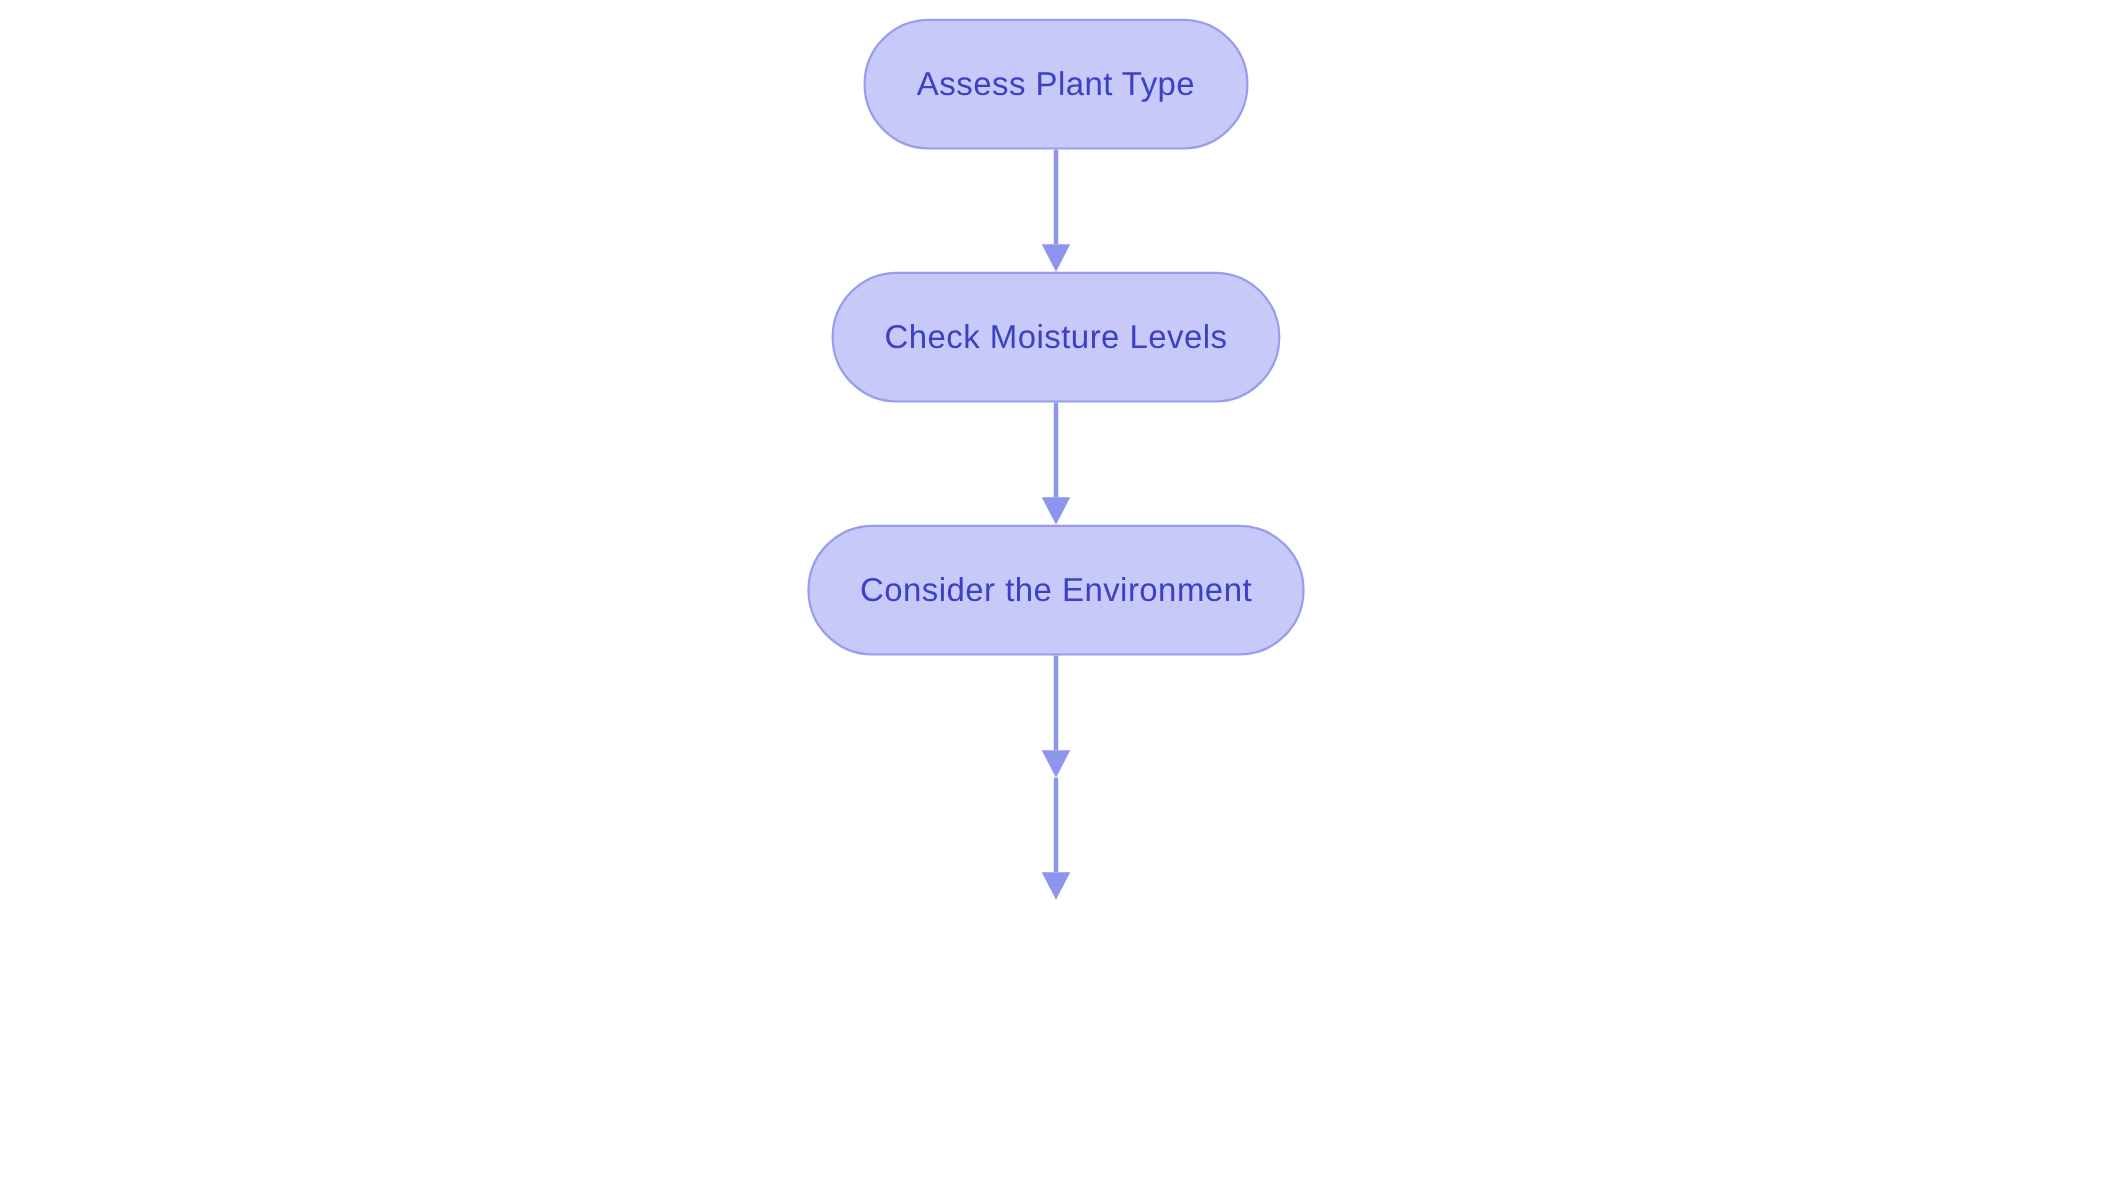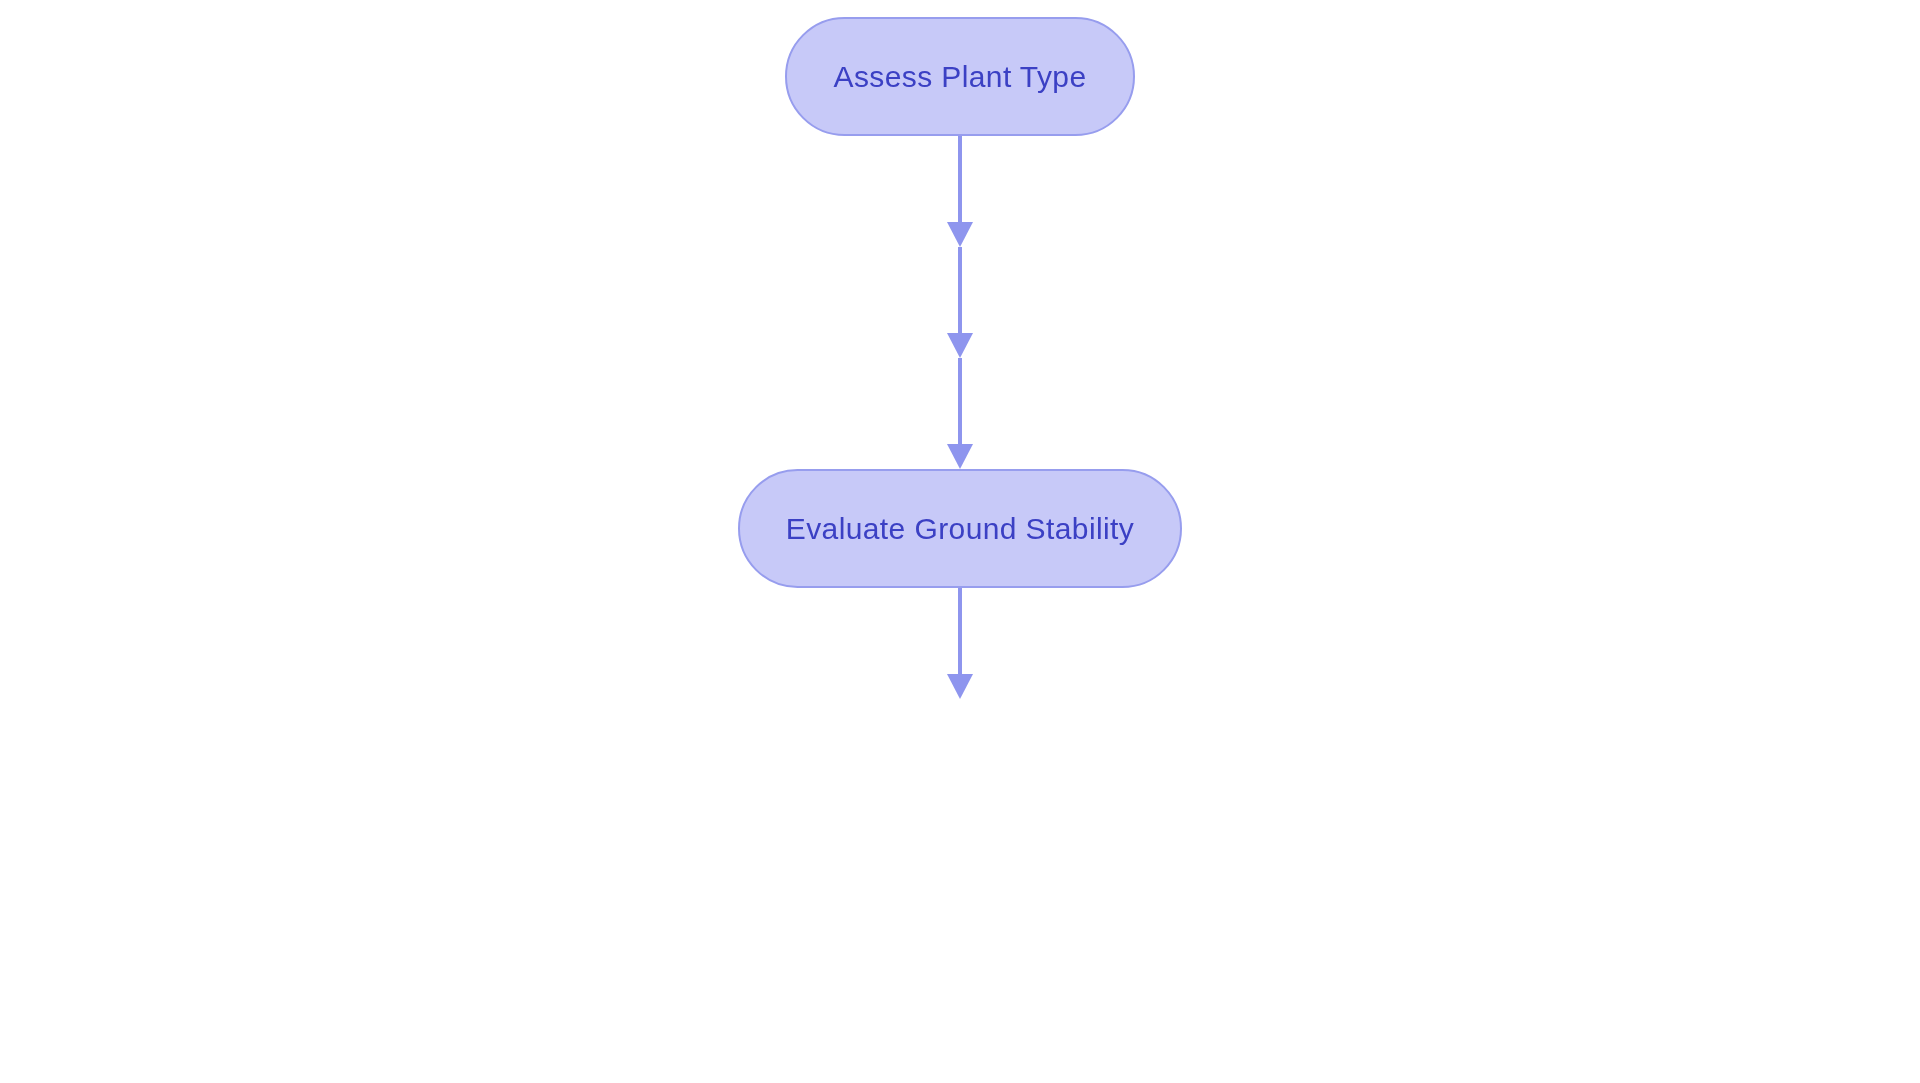--- a/index.html
+++ b/index.html
@@ -68,35 +68,38 @@
 
   <div class="flow-node">
     <span>Assess Plant Type</span>
   </div>
 
   <div class="connector">
     <div class="arrow-line"></div>
     <div class="arrow-head"></div>
   </div>
 
+  <div class="flow-node">
+    <span>Check Moisture Levels</span>
+  </div>
+
+  <div class="connector">
+    <div class="arrow-line"></div>
+    <div class="arrow-head"></div>
+  </div>
+
+  <div class="flow-node">
+    <span>Consider the Environment</span>
+  </div>
 
   <div class="connector">
     <div class="arrow-line"></div>
     <div class="arrow-head"></div>
   </div>
 
 
   <div class="connector">
     <div class="arrow-line"></div>
     <div class="arrow-head"></div>
   </div>
 
-  <div class="flow-node">
-    <span>Evaluate Ground Stability</span>
-  </div>
-
-  <div class="connector">
-    <div class="arrow-line"></div>
-    <div class="arrow-head"></div>
-  </div>
-
 
 </div>
 
 </body></html>

